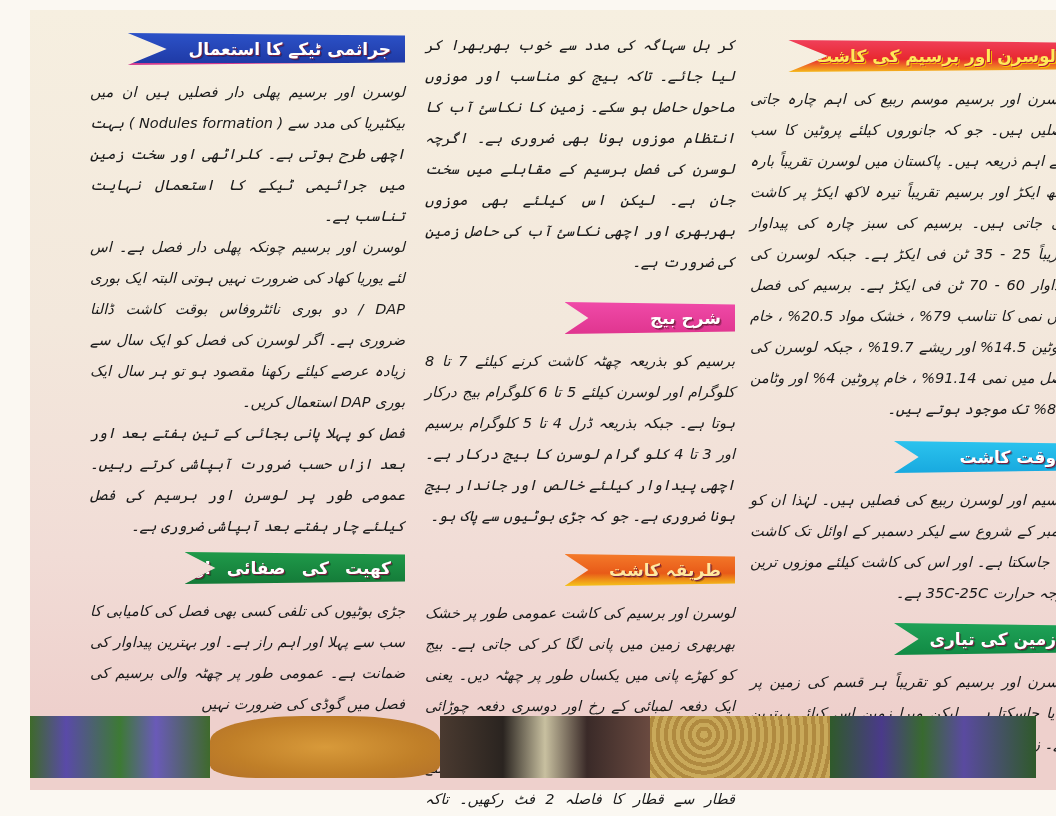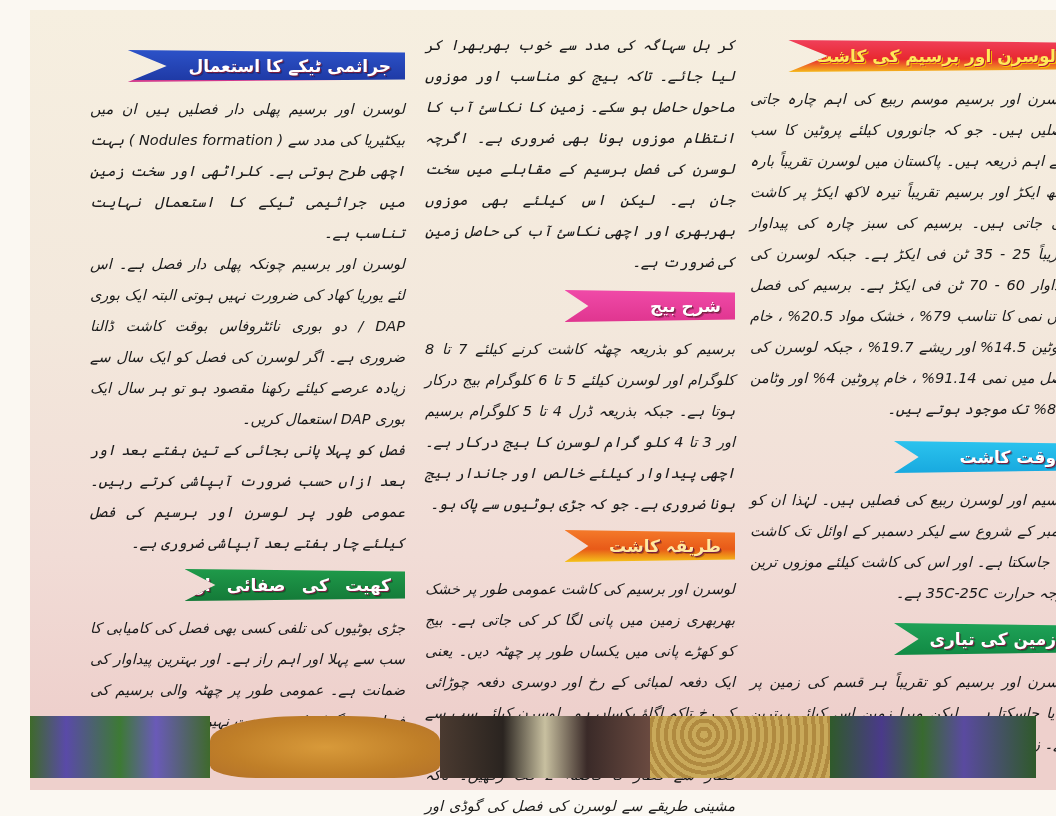--- a/index.html
+++ b/index.html
@@ -57,29 +57,29 @@
     <div class="banner short b-cyan" style="margin-top:16px;margin-right:0;">وقت کاشت</div>
     <p>برسیم اور لوسرن ربیع کی فصلیں ہیں۔ لہٰذا ان کو نومبر کے شروع سے لیکر دسمبر کے اوائل تک کاشت کیا جاسکتا ہے۔ اور اس کی کاشت کیلئے موزوں ترین درجہ حرارت 35C-25C ہے۔</p>
 
     <div class="banner short b-green" style="margin-top:14px;">زمین کی تیاری</div>
     <p>لوسرن اور برسیم کو تقریباً ہر قسم کی زمین پر اگایا جاسکتا ہے۔ لیکن میرا زمین اس کیلئے بہترین ہے۔ زمین کو روٹاویٹر چلا</p>
   </div>
 
   <div class="col col-mid">
     <p>کر ہل سہاگہ کی مدد سے خوب بھربھرا کر لیا جائے۔ تاکہ بیج کو مناسب اور موزوں ماحول حاصل ہو سکے۔ زمین کا نکاسیٔ آب کا انتظام موزوں ہونا بھی ضروری ہے۔ اگرچہ لوسرن کی فصل برسیم کے مقابلے میں سخت جان ہے۔ لیکن اس کیلئے بھی موزوں بھربھری اور اچھی نکاسیٔ آب کی حاصل زمین کی ضرورت ہے۔</p>
 
-    <div class="banner short b-pink" style="margin-top:12px;">شرح بیج</div>
+    <div class="banner short b-pink" style="margin-top:24px;">شرح بیج</div>
     <p>برسیم کو بذریعہ چھٹہ کاشت کرنے کیلئے 7 تا 8 کلوگرام اور لوسرن کیلئے 5 تا 6 کلوگرام بیج درکار ہوتا ہے۔ جبکہ بذریعہ ڈرل 4 تا 5 کلوگرام برسیم اور 3 تا 4 کلو گرام لوسرن کا بیج درکار ہے۔ اچھی پیداوار کیلئے خالص اور جاندار بیج ہونا ضروری ہے۔ جو کہ جڑی بوٹیوں سے پاک ہو۔</p>
 
-    <div class="banner short b-orange" style="margin-top:10px;">طریقہ کاشت</div>
+    <div class="banner short b-orange" style="margin-top:22px;">طریقہ کاشت</div>
     <p>لوسرن اور برسیم کی کاشت عمومی طور پر خشک بھربھری زمین میں پانی لگا کر کی جاتی ہے۔ بیج کو کھڑے پانی میں یکساں طور پر چھٹہ دیں۔ یعنی ایک دفعہ لمبائی کے رخ اور دوسری دفعہ چوڑائی کے رخ تاکہ اگاؤ یکساں ہو۔ لوسرن کیلئے سب سے موزوں طریقہ قطاروں میں کاشت ہے۔ اس کیلئے قطار سے قطار کا فاصلہ 2 فٹ رکھیں۔ تاکہ مشینی طریقے سے لوسرن کی فصل کی گوڈی اور صفائی آسانی سے کی جاسکے۔</p>
   </div>
 
   <div class="col col-left">
-    <div class="banner wide b-blue" style="margin-top:20px;">جراثمی ٹیکے کا استعمال</div>
+    <div class="banner wide b-blue" style="margin-top:3px;">جراثمی ٹیکے کا استعمال</div>
     <p>لوسرن اور برسیم پھلی دار فصلیں ہیں ان میں بیکٹیریا کی مدد سے ( Nodules formation ) بہت اچھی طرح ہوتی ہے۔ کلراٹھی اور سخت زمین میں جراثیمی ٹیکے کا استعمال نہایت تناسب ہے۔</p>
 
     <p>لوسرن اور برسیم چونکہ پھلی دار فصل ہے۔ اس لئے یوریا کھاد کی ضرورت نہیں ہوتی البتہ ایک بوری DAP / دو بوری نائٹروفاس بوقت کاشت ڈالنا ضروری ہے۔ اگر لوسرن کی فصل کو ایک سال سے زیادہ عرصے کیلئے رکھنا مقصود ہو تو ہر سال ایک بوری DAP استعمال کریں۔</p>
 
     <p>فصل کو پہلا پانی بجائی کے تین ہفتے بعد اور بعد ازاں حسب ضرورت آبپاشی کرتے رہیں۔ عمومی طور پر لوسرن اور برسیم کی فصل کیلئے چار ہفتے بعد آبپاشی ضروری ہے۔</p>
 
     <div class="banner wide b-darkgreen" style="width:70%;">کھیت کی صفائی اور گوڈی</div>
     <p>جڑی بوٹیوں کی تلفی کسی بھی فصل کی کامیابی کا سب سے پہلا اور اہم راز ہے۔ اور بہترین پیداوار کی ضمانت ہے۔ عمومی طور پر چھٹہ والی برسیم کی فصل میں گوڈی کی ضرورت نہیں</p>
   </div>
 

